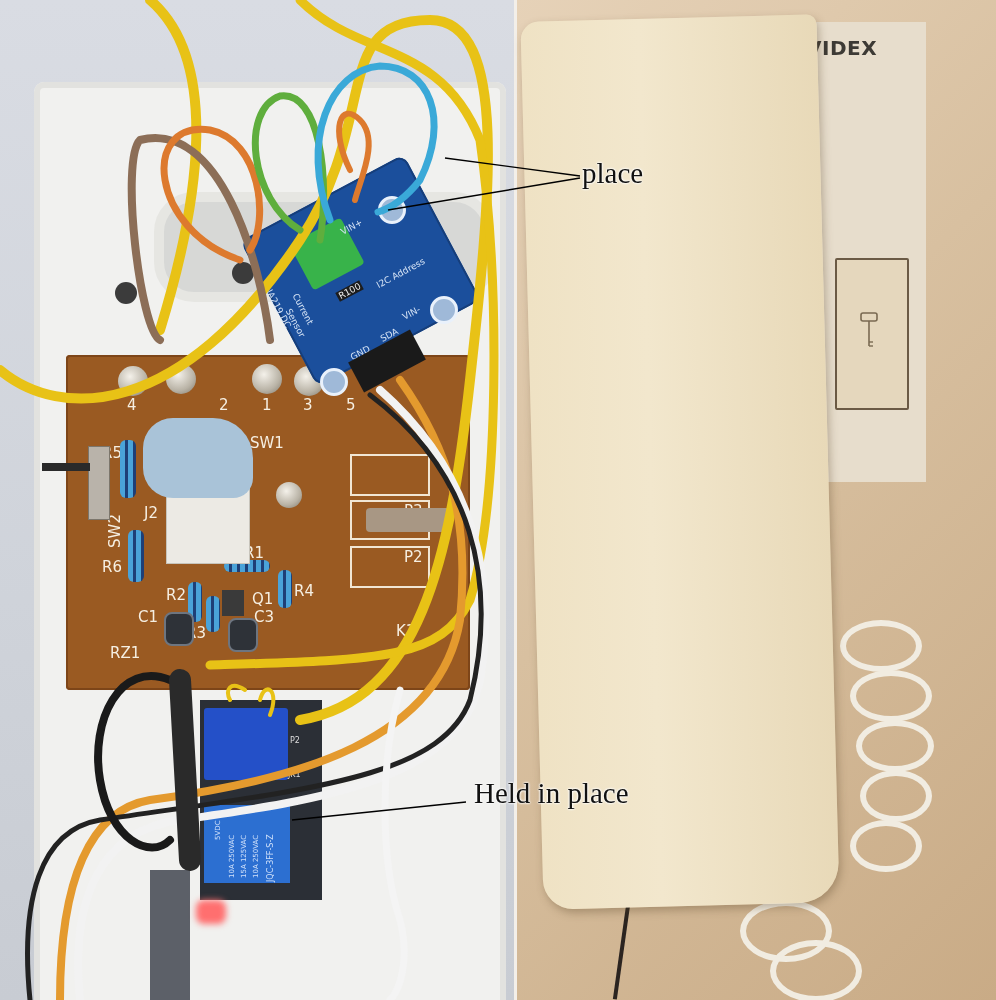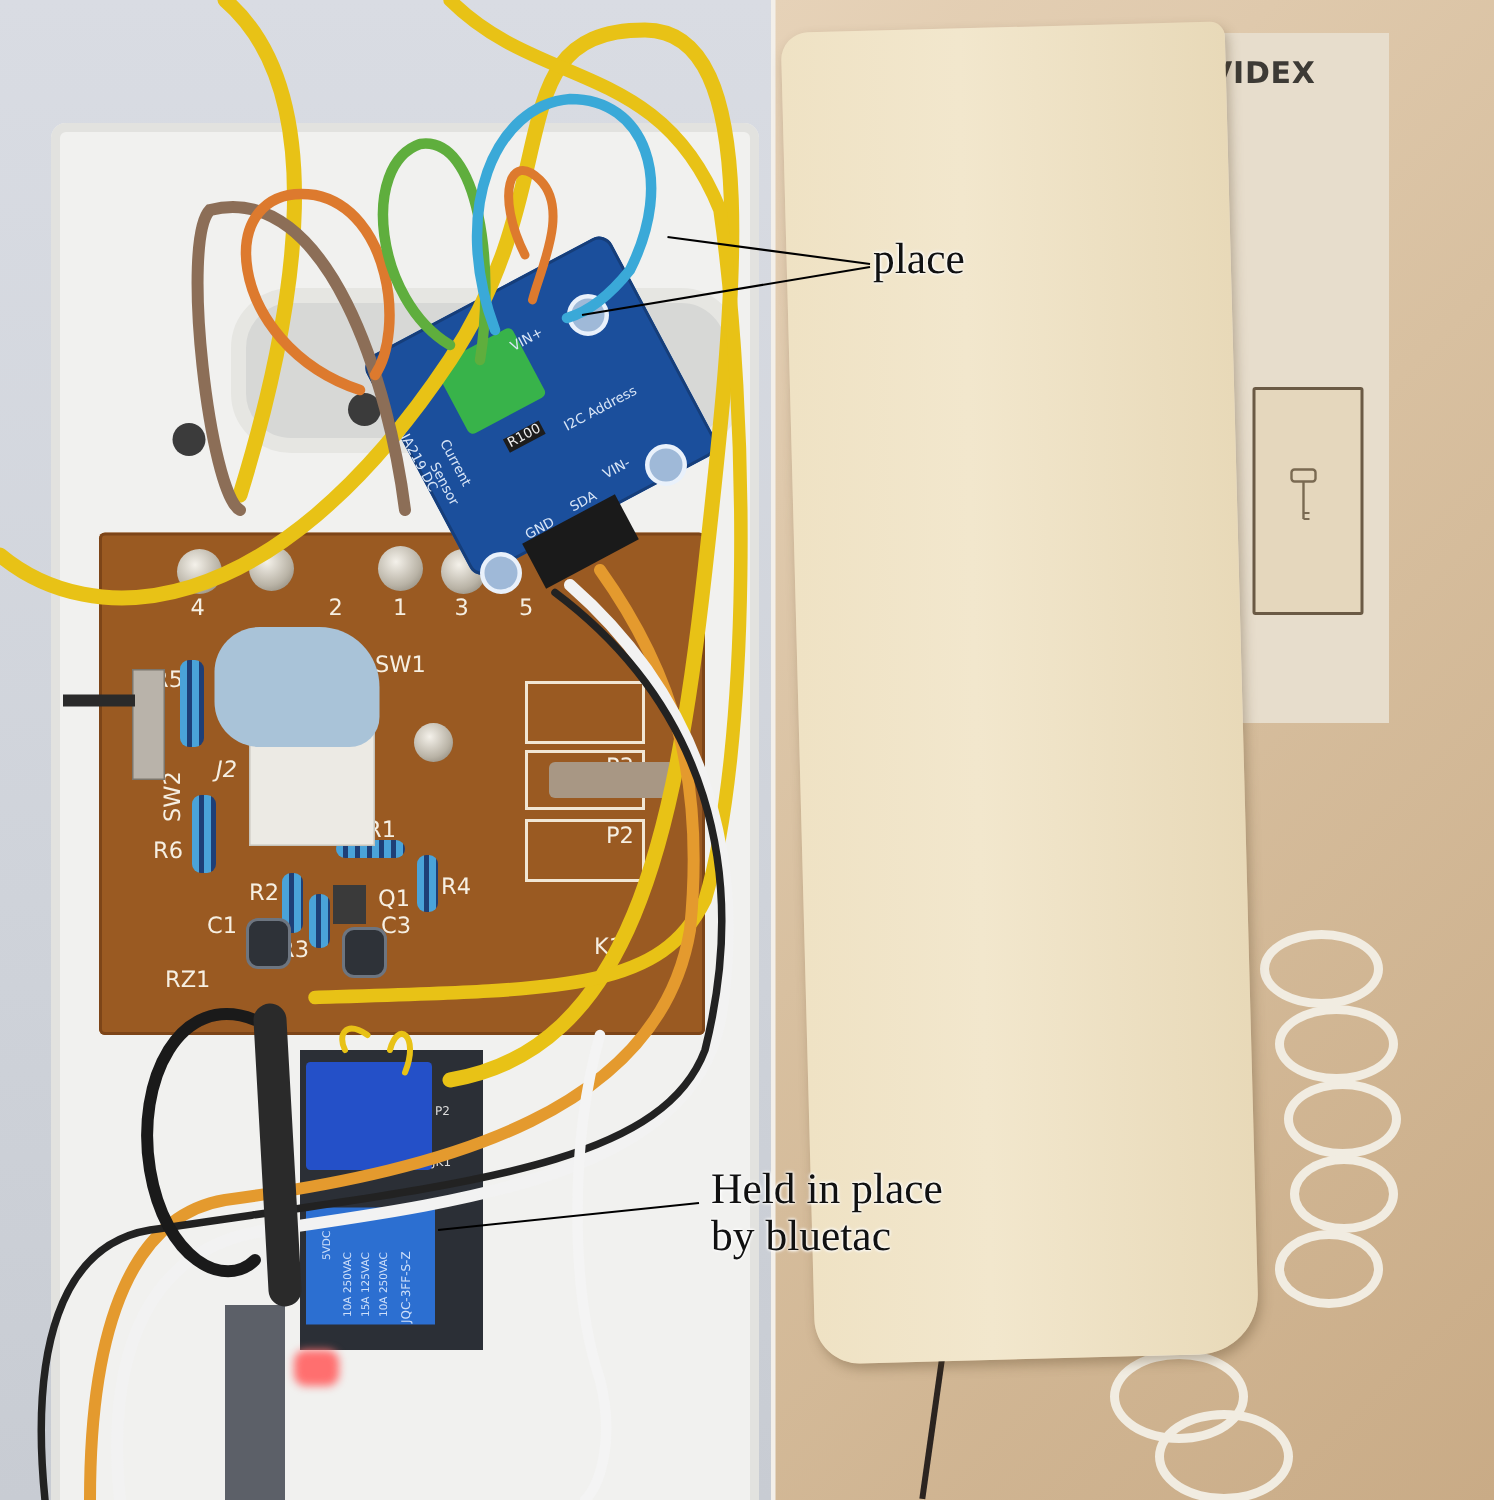--- a/index.html
+++ b/index.html
@@ -82,21 +82,21 @@
 
   <span class="pcb-label" style="left:127px;top:396px;">4</span>
   <span class="pcb-label" style="left:219px;top:396px;">2</span>
   <span class="pcb-label" style="left:262px;top:396px;">1</span>
   <span class="pcb-label" style="left:303px;top:396px;">3</span>
   <span class="pcb-label" style="left:346px;top:396px;">5</span>
 
   <span class="pcb-label" style="left:102px;top:444px;">R5</span>
   <span class="pcb-label" style="left:250px;top:434px;">SW1</span>
   <span class="pcb-label" style="left:98px;top:522px;transform:rotate(-90deg);">SW2</span>
-  <span class="pcb-label" style="left:144px;top:504px;font-style:italic;">J2</span>
+  <span class="pcb-label" style="left:144px;top:504px;">J2</span>
   <span class="pcb-label" style="left:102px;top:558px;">R6</span>
   <span class="pcb-label" style="left:244px;top:544px;">R1</span>
   <span class="pcb-label" style="left:166px;top:586px;">R2</span>
   <span class="pcb-label" style="left:186px;top:624px;">R3</span>
   <span class="pcb-label" style="left:294px;top:582px;">R4</span>
   <span class="pcb-label" style="left:252px;top:590px;">Q1</span>
   <span class="pcb-label" style="left:138px;top:608px;">C1</span>
   <span class="pcb-label" style="left:254px;top:608px;">C3</span>
   <span class="pcb-label" style="left:110px;top:644px;">RZ1</span>
   <span class="pcb-label" style="left:396px;top:622px;">K1</span>
@@ -199,15 +199,14 @@
       <line x1="388" y1="210" x2="580" y2="178"></line>
       <line x1="292" y1="820" x2="466" y2="802"></line>
     </g>
   </svg>
 
   <div class="annotation" style="left:582px;top:158px;">
     <div>place</div>
   </div>
   <div class="annotation" style="left:474px;top:778px;">
     <div>Held in place</div>
-    <div>by bluetac</div>
   </div>
 </div>
 
 </body></html>

